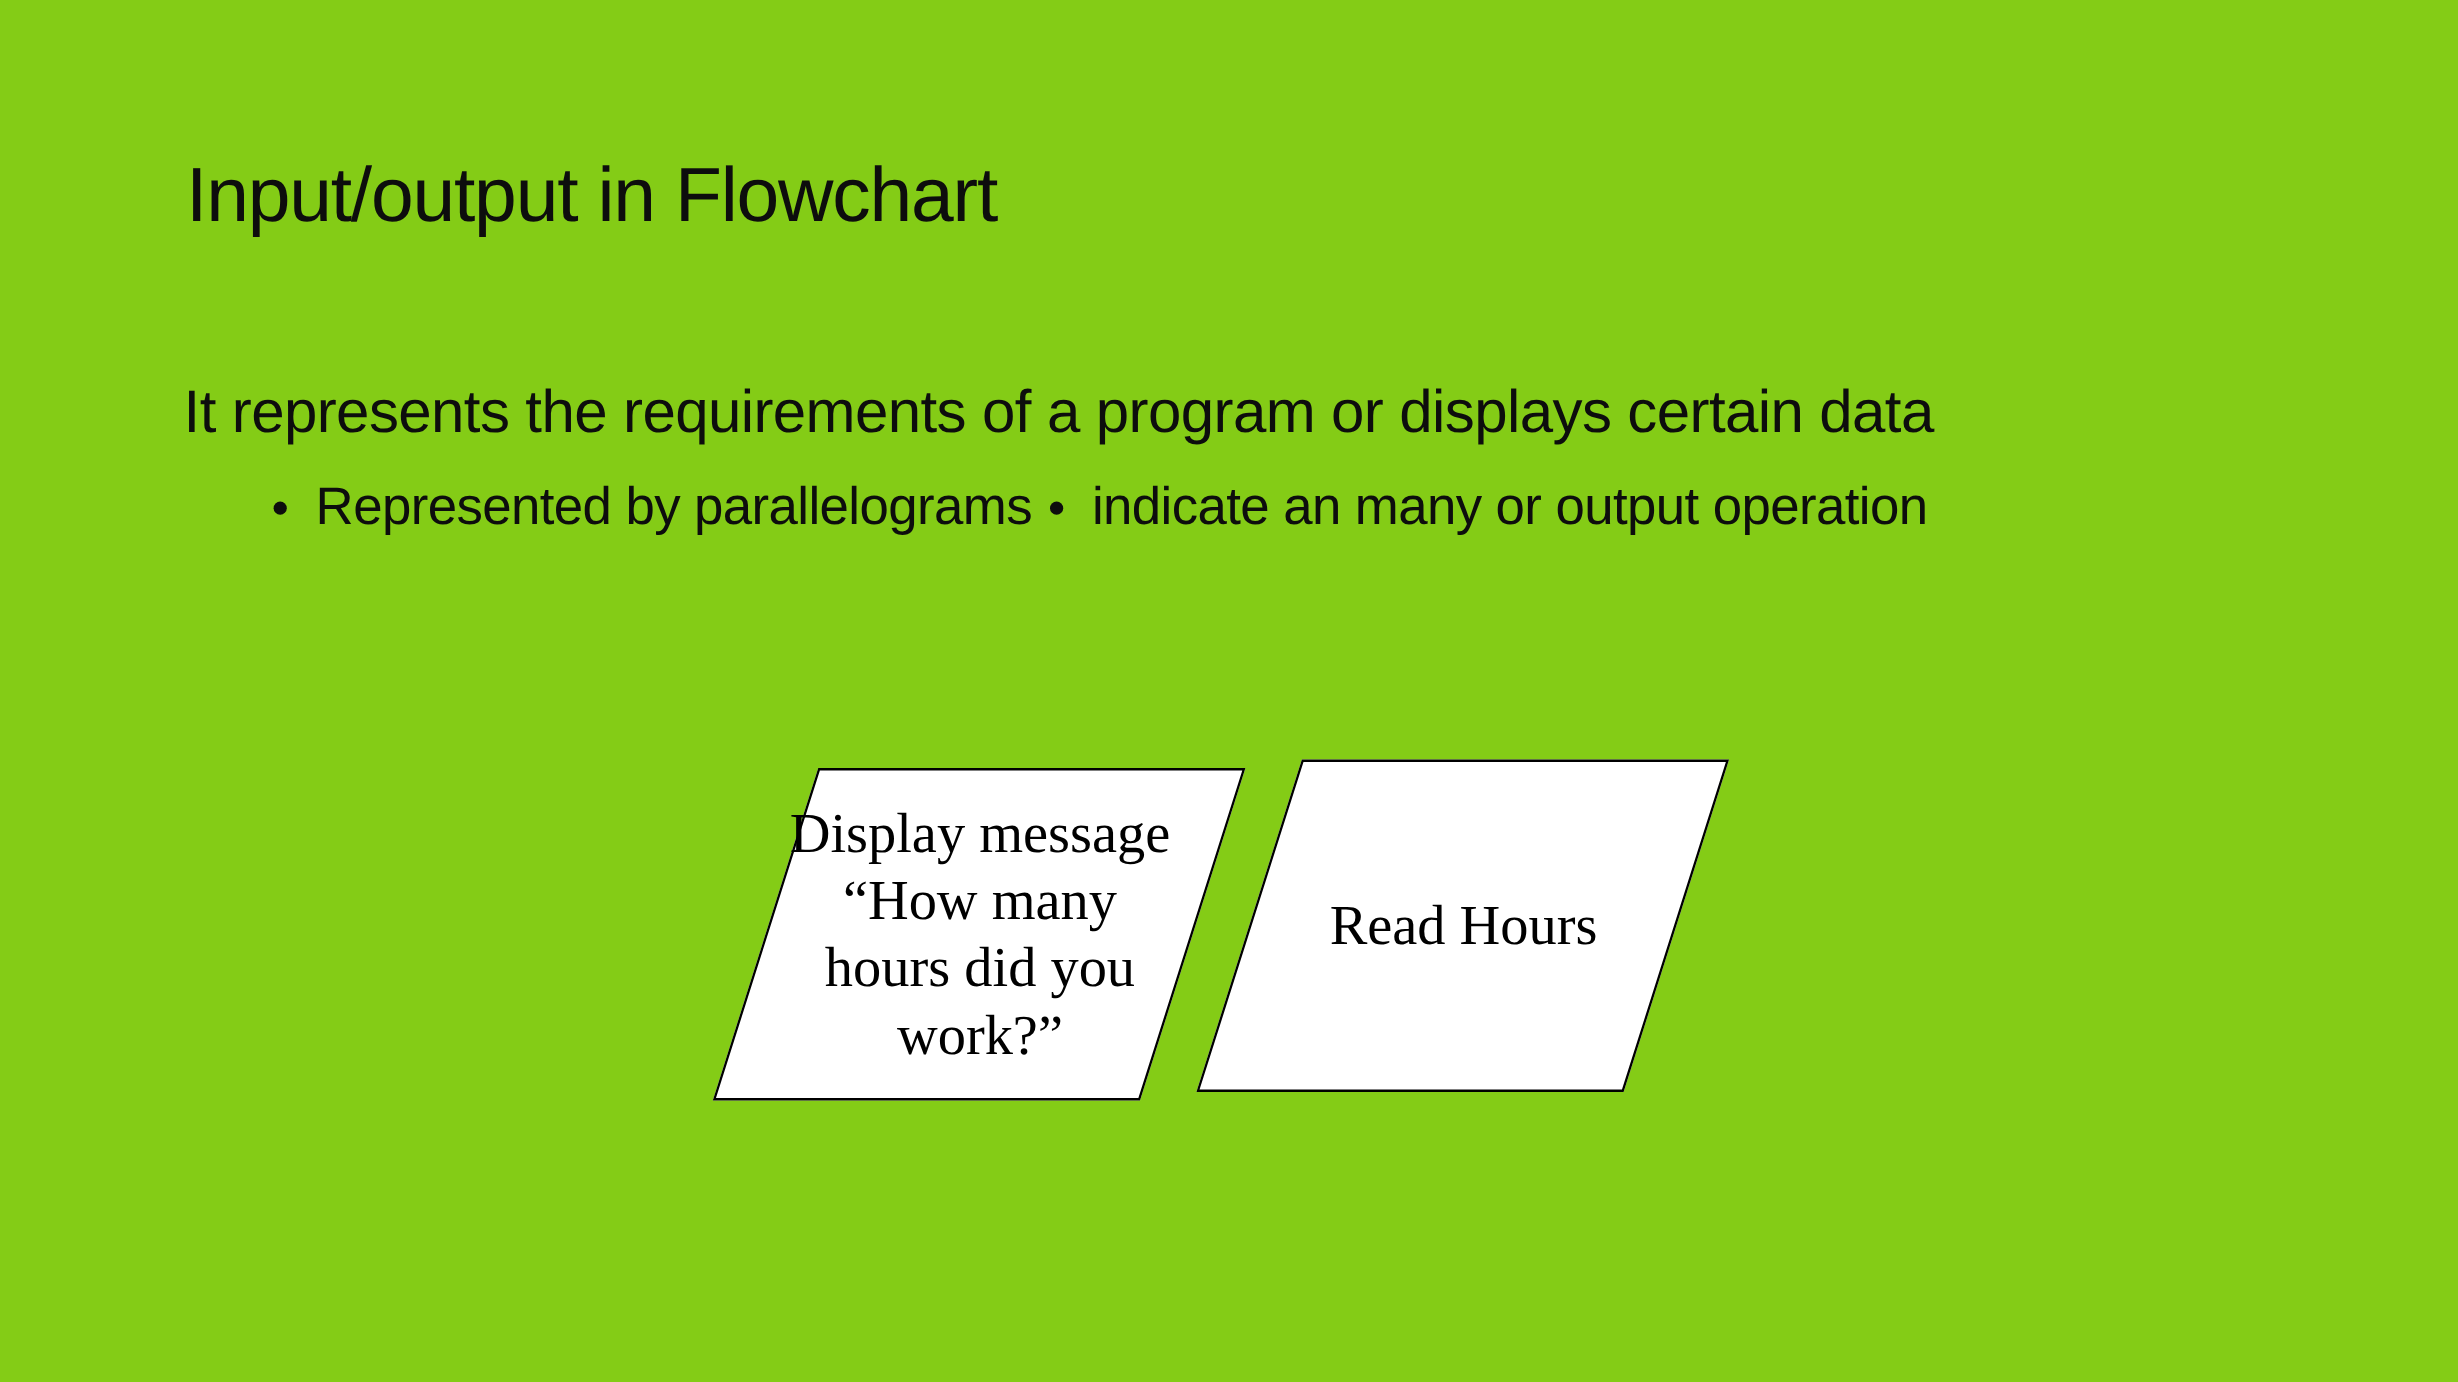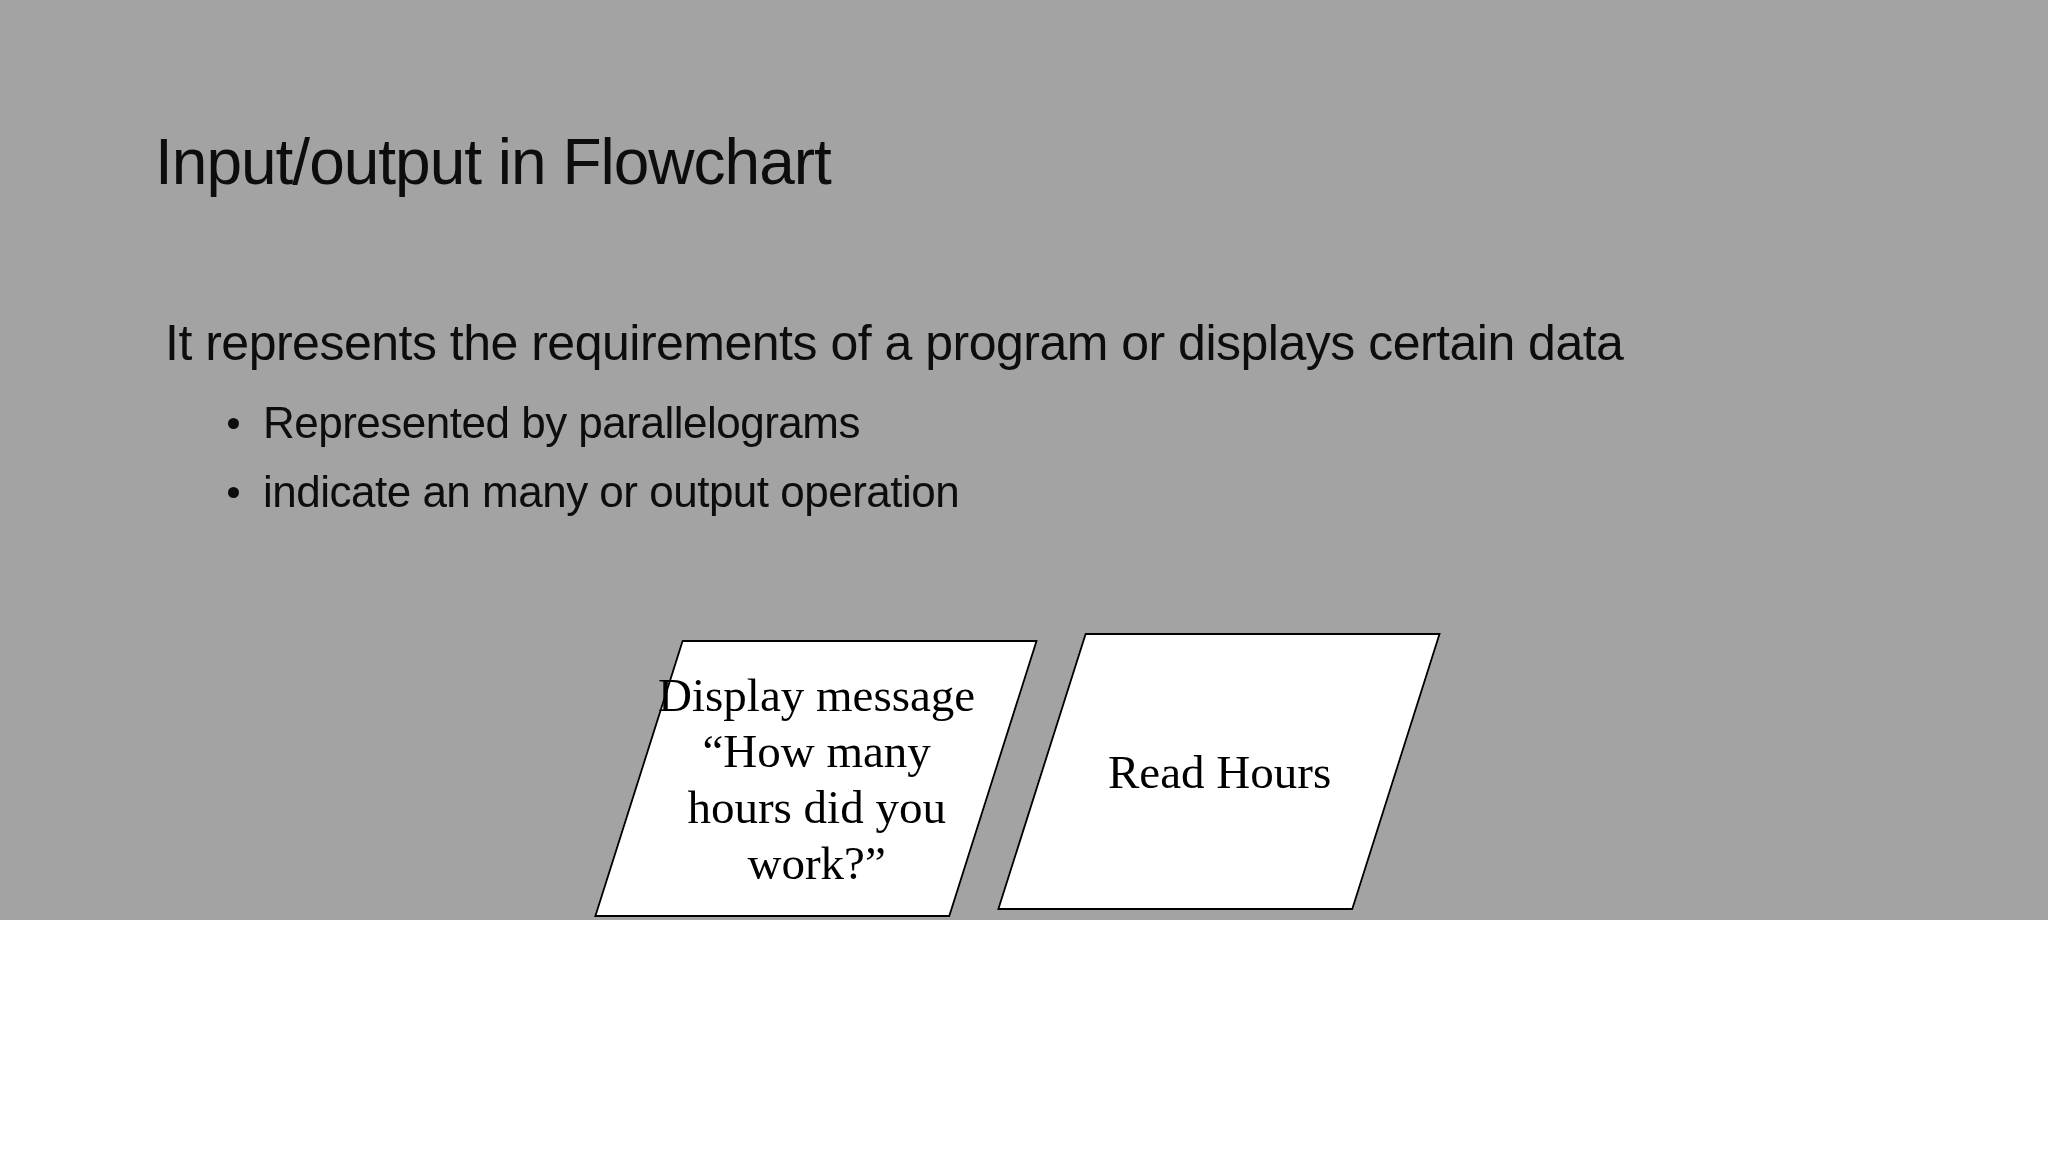--- a/index.html
+++ b/index.html
@@ -3,56 +3,56 @@
 <meta charset="utf-8">
 <style>
   html, body {
     margin: 0;
     padding: 0;
     background: #ffffff;
   }
   .slide {
     position: relative;
     width: 2048px;
-    height: 920px;
-    background: #a3a3a3;
+    height: 1152px;
+    background: #84cc16;
     overflow: hidden;
     color: #000000;
     font-family: "Liberation Sans", sans-serif;
   }
   .slide-title {
     position: absolute;
     left: 155px;
     top: 122px;
     margin: 0;
     font-size: 64px;
     font-weight: 300;
     letter-spacing: -1px;
     line-height: 80px;
     color: #0d0d0d;
     white-space: nowrap;
   }
   .body-text {
     position: absolute;
-    left: 165px;
+    left: 153px;
     top: 312px;
     margin: 0;
     font-size: 50px;
     font-weight: 400;
     letter-spacing: -0.5px;
     line-height: 62px;
     color: #0d0d0d;
     white-space: nowrap;
   }
   .bullet-list {
     position: absolute;
     left: 228px;
     top: 396px;
     display: flex;
-    flex-direction: column;
+    flex-direction: row;
     gap: 15px;
   }
   .bullet-row {
     display: flex;
     align-items: center;
   }
   .bullet-marker {
     width: 11px;
     height: 11px;
     border-radius: 50%;

